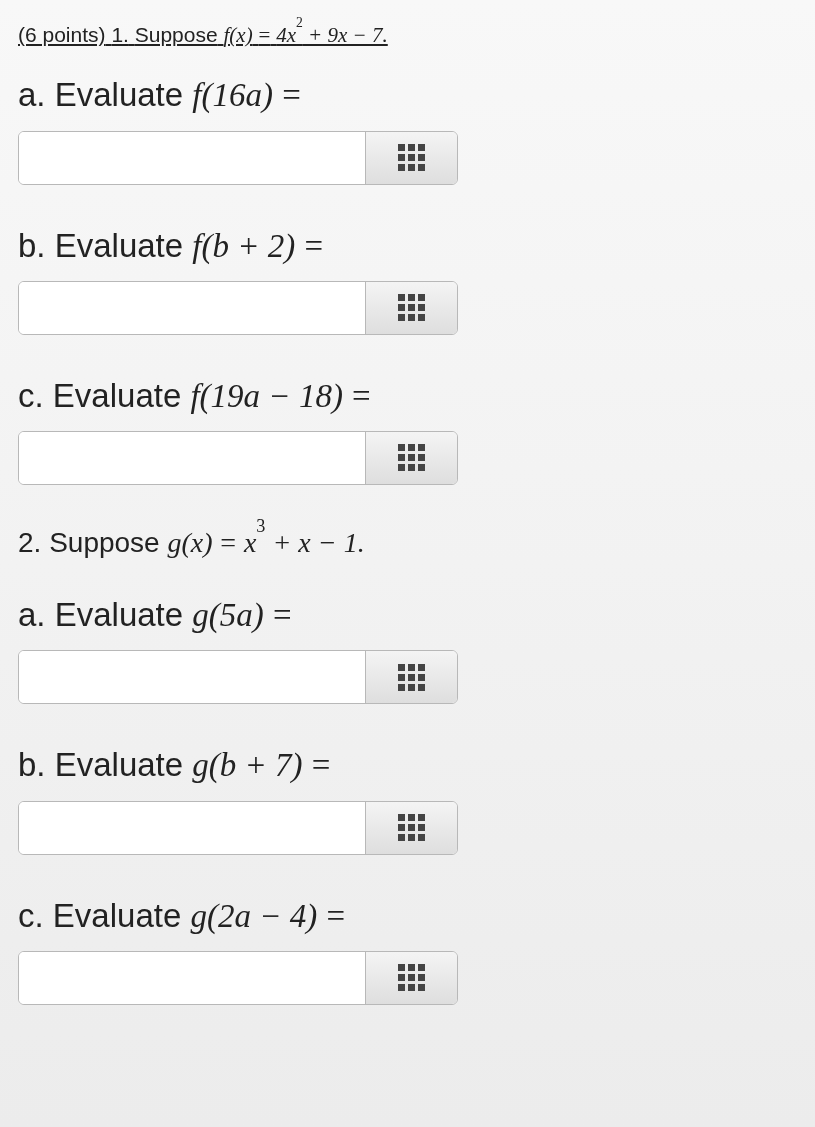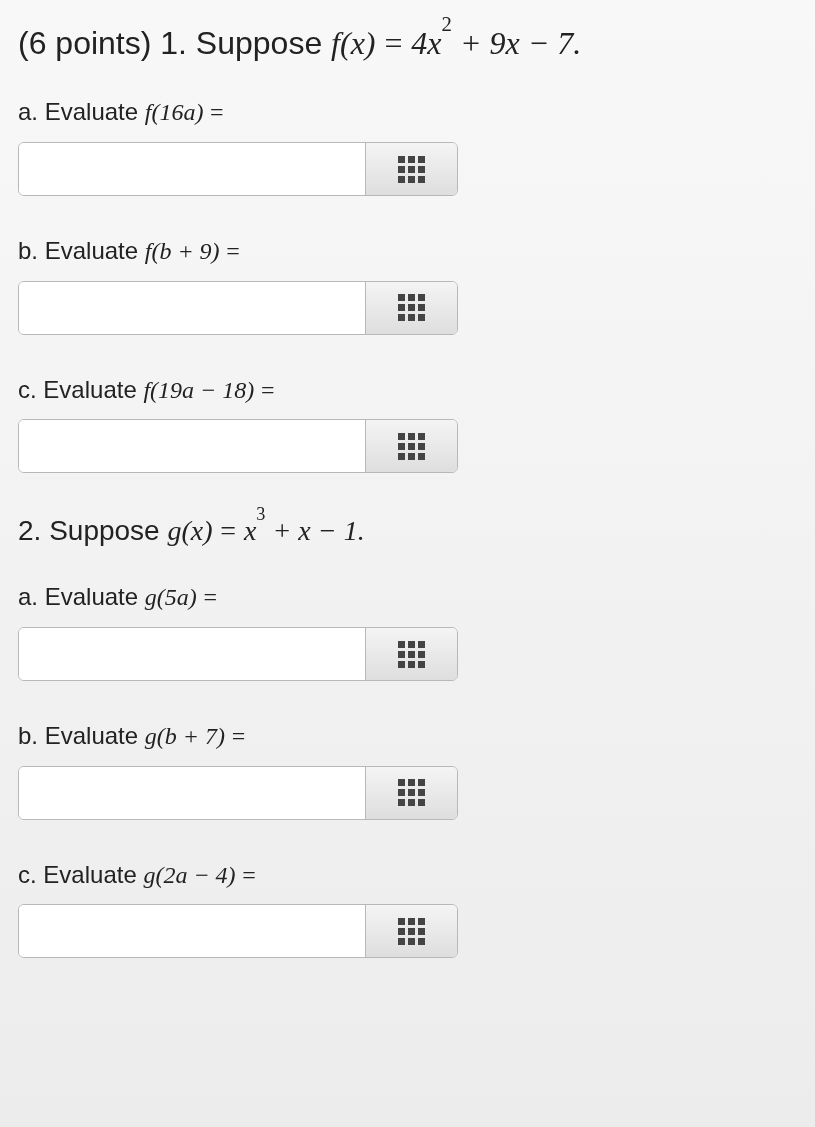--- a/index.html
+++ b/index.html
@@ -5,26 +5,27 @@
     * { box-sizing: border-box; margin: 0; padding: 0; }
     body {
       width: 815px;
       height: 1127px;
       background: linear-gradient(to bottom, #f8f8f8, #ececec);
       font-family: Arial, Helvetica, sans-serif;
       padding: 20px 18px;
       color: #222;
     }
     .problem-header {
-      font-size: 32px;
-      margin-bottom: 30px;
+      font-size: 21px;
+      margin-bottom: 22px;
       line-height: 1.4;
+      text-decoration: underline;
     }
     .sub-label {
-      font-size: 24px;
+      font-size: 33px;
       margin-bottom: 12px;
       line-height: 1.4;
     }
     .math {
       font-family: "Times New Roman", Times, serif;
       font-style: italic;
     }
     .mathup {
       font-family: "Times New Roman", Times, serif;
       font-style: normal;
@@ -108,21 +109,21 @@
       <span></span>
         <span></span>
         <span></span>
     </div>
   </button>
 </div>
 
 <div class="sub-label">
   <span>b.</span>
   <span>Evaluate</span>
-  <span class="math">f(b + 9)</span>
+  <span class="math">f(b + 2)</span>
   <span class="mathup">=</span>
 </div>
 <div class="input-row">
   <input class="answer-input" type="text" style="">
   <button class="keypad-btn">
     <div class="grid-icon">
       <span></span>
         <span></span>
         <span></span>
       <span></span>

